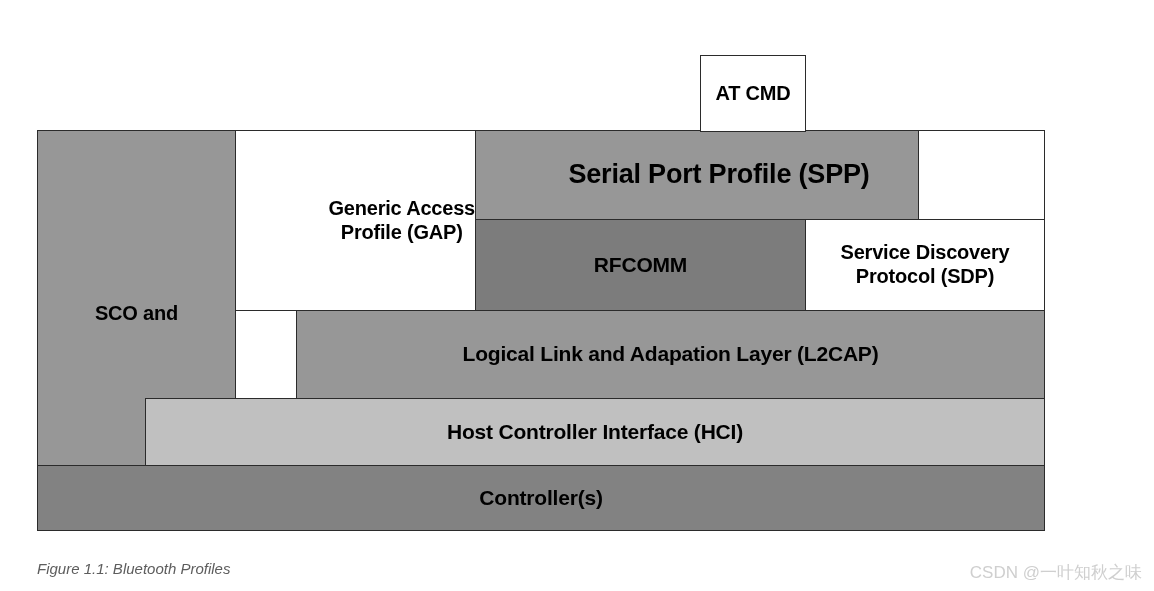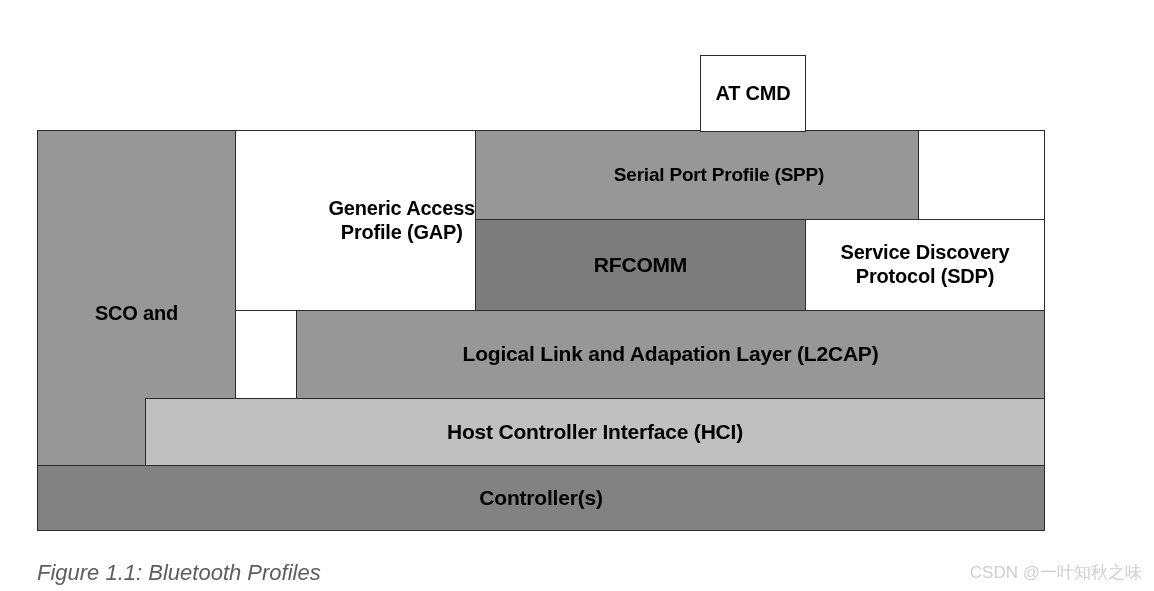--- a/index.html
+++ b/index.html
@@ -65,21 +65,21 @@
     left: 235px; top: 130px;
     width: 241px; height: 181px;
     background: #ffffff;
     font-size: 20px;
     justify-content: flex-end;
   }
   .spp {
     left: 475px; top: 130px;
     width: 444px; height: 90px;
     background: #979797;
-    font-size: 19px;
+    font-size: 27px;
     padding-left: 44px;
   }
   .rfcomm {
     left: 475px; top: 219px;
     width: 331px; height: 92px;
     background: #7c7c7c;
     font-size: 21px;
   }
   .sdp {
     left: 805px; top: 219px;
@@ -117,21 +117,21 @@
     width: 1008px; height: 66px;
     background: #828282;
     font-size: 21px;
   }
 
   
   .caption {
     position: absolute;
     left: 37px;
     top: 560px;
-    font-size: 22px;
+    font-size: 15px;
     font-style: italic;
     color: #5d5d5d;
     font-family: "Liberation Sans", sans-serif;
     white-space: nowrap;
   }
   .watermark {
     position: absolute;
     right: 12px;
     top: 561px;
     font-size: 17px;

